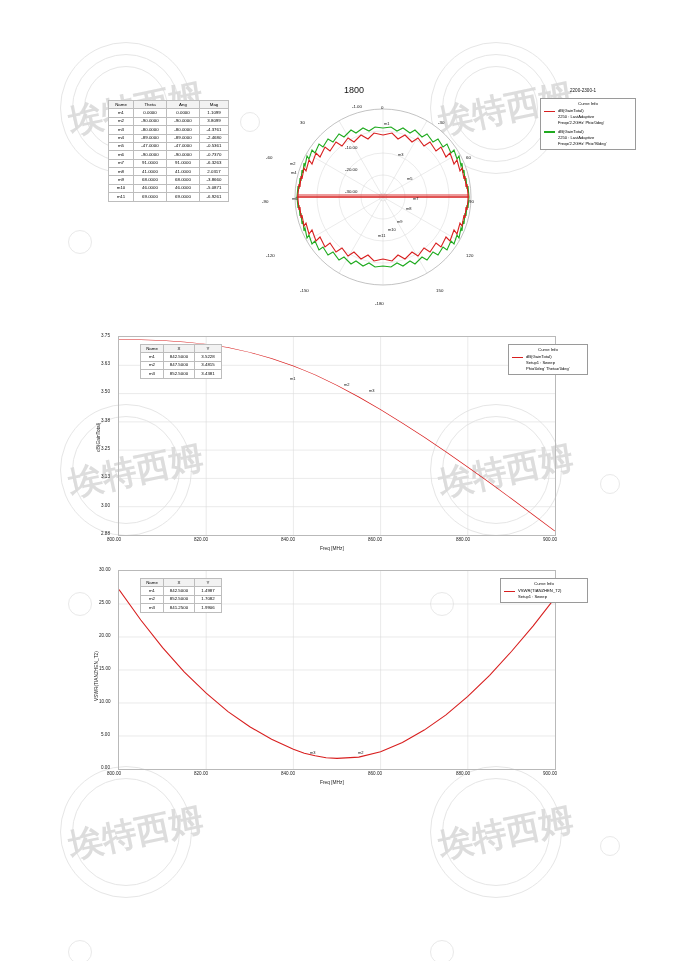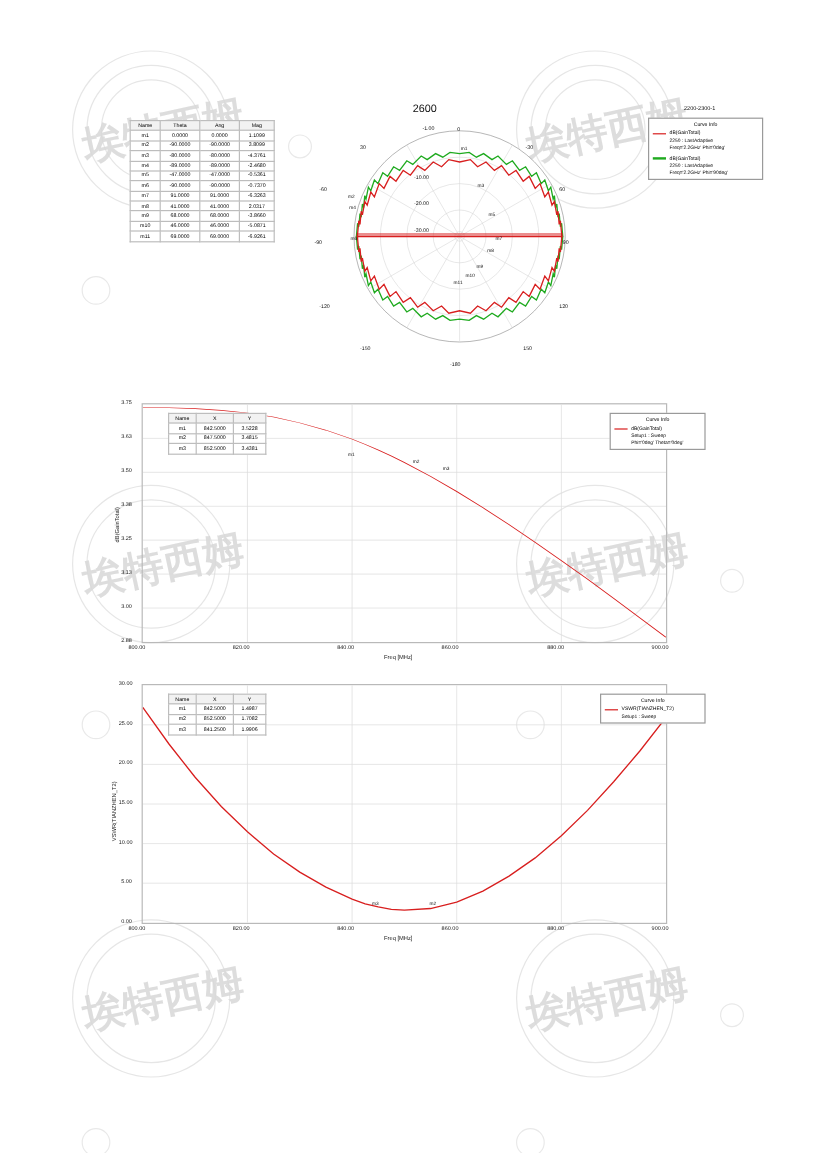--- a/index.html
+++ b/index.html
@@ -116,21 +116,21 @@
   <div class="wm-text" style="left:68px;top:86px;font-size:34px;transform:rotate(-12deg);">埃特西姆</div>
   <div class="wm-text" style="left:438px;top:86px;font-size:34px;transform:rotate(-12deg);">埃特西姆</div>
   <div class="wm-text" style="left:68px;top:448px;font-size:34px;transform:rotate(-12deg);">埃特西姆</div>
   <div class="wm-text" style="left:438px;top:448px;font-size:34px;transform:rotate(-12deg);">埃特西姆</div>
   <div class="wm-text" style="left:68px;top:810px;font-size:34px;transform:rotate(-12deg);">埃特西姆</div>
   <div class="wm-text" style="left:438px;top:810px;font-size:34px;transform:rotate(-12deg);">埃特西姆</div>
 </div>
 
 <div class="panel" style="left:0;top:0;width:680px;height:318px;">
 
-  <div class="polar-title" style="left:344px;top:85px;">2600</div>
+  <div class="polar-title" style="left:344px;top:85px;">1800</div>
   <div class="polar-corner" style="left:570px;top:88px;">2200-2300-1</div>
 
   <svg style="position:absolute;left:278px;top:92px;" width="210" height="210" viewBox="0 0 210 210">
     <g transform="translate(105,105)">
       <circle r="88" fill="#ffffff" stroke="#9a9a9a" stroke-width="0.6"></circle>
       <circle r="66" fill="none" stroke="#d6d6d6" stroke-width="0.5"></circle>
       <circle r="44" fill="none" stroke="#d6d6d6" stroke-width="0.5"></circle>
       <circle r="22" fill="none" stroke="#d6d6d6" stroke-width="0.5"></circle>
       <circle r="4" fill="none" stroke="#d6d6d6" stroke-width="0.5"></circle>
       <g stroke="#d6d6d6" stroke-width="0.5">

